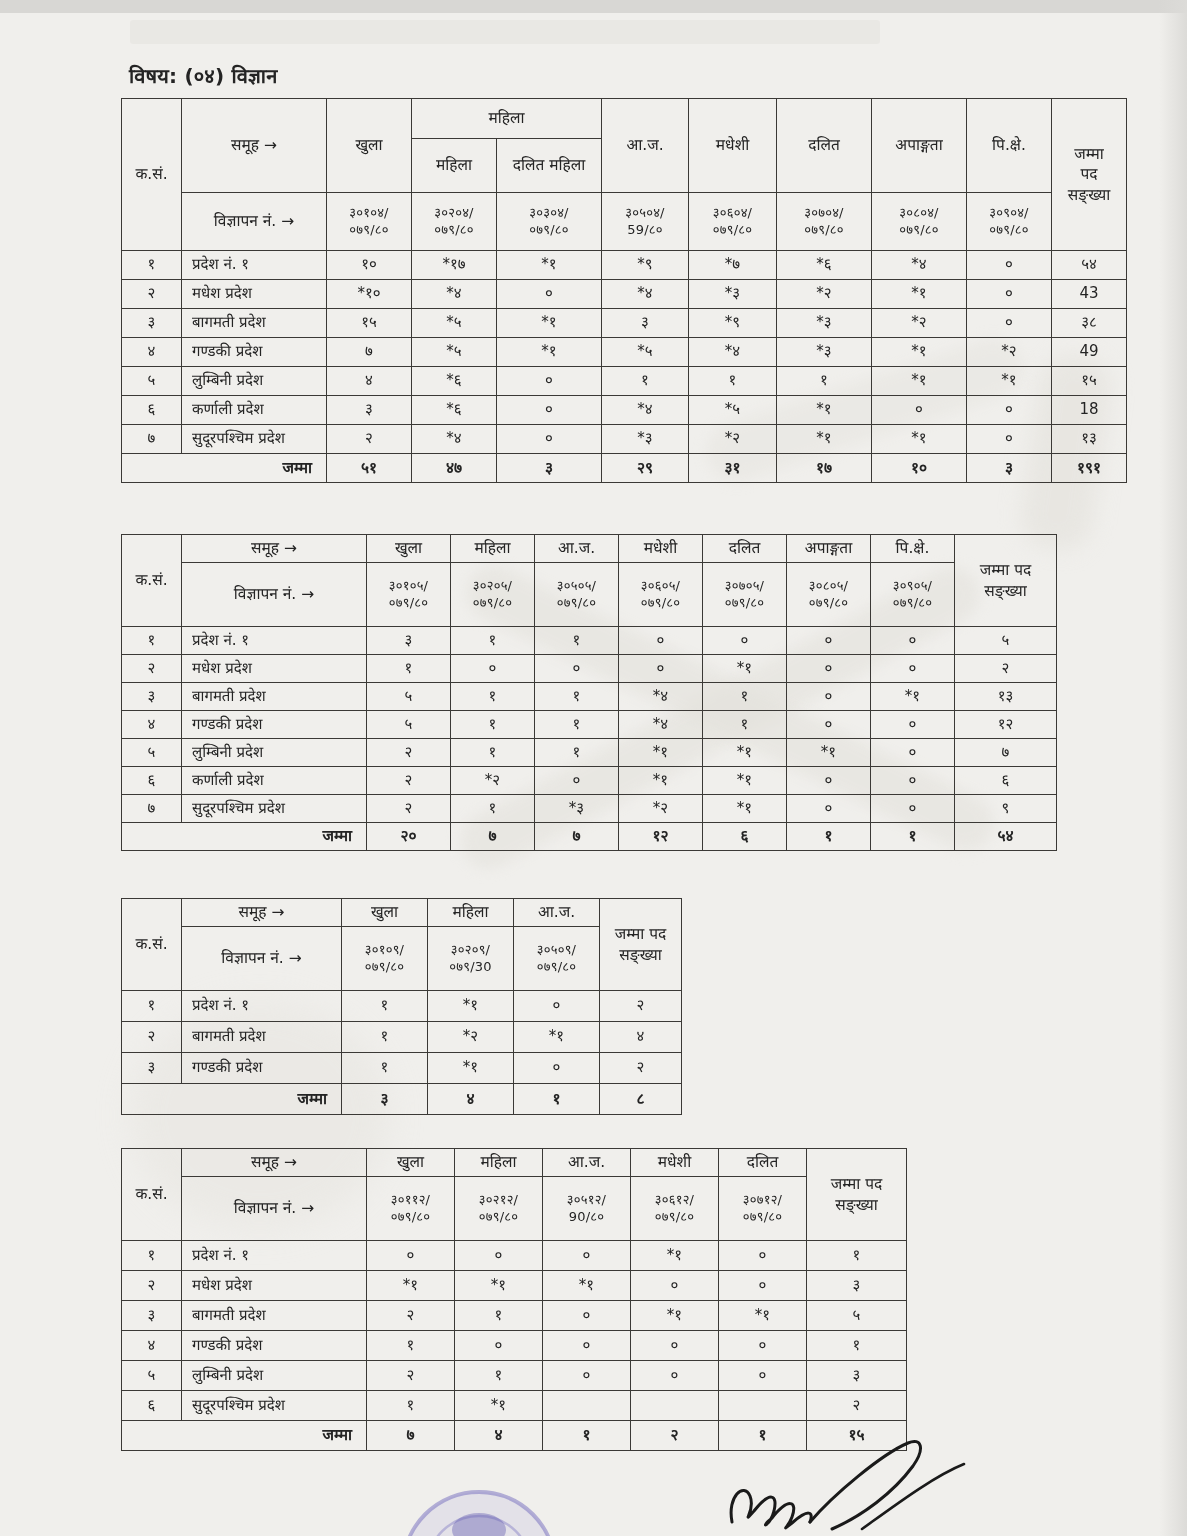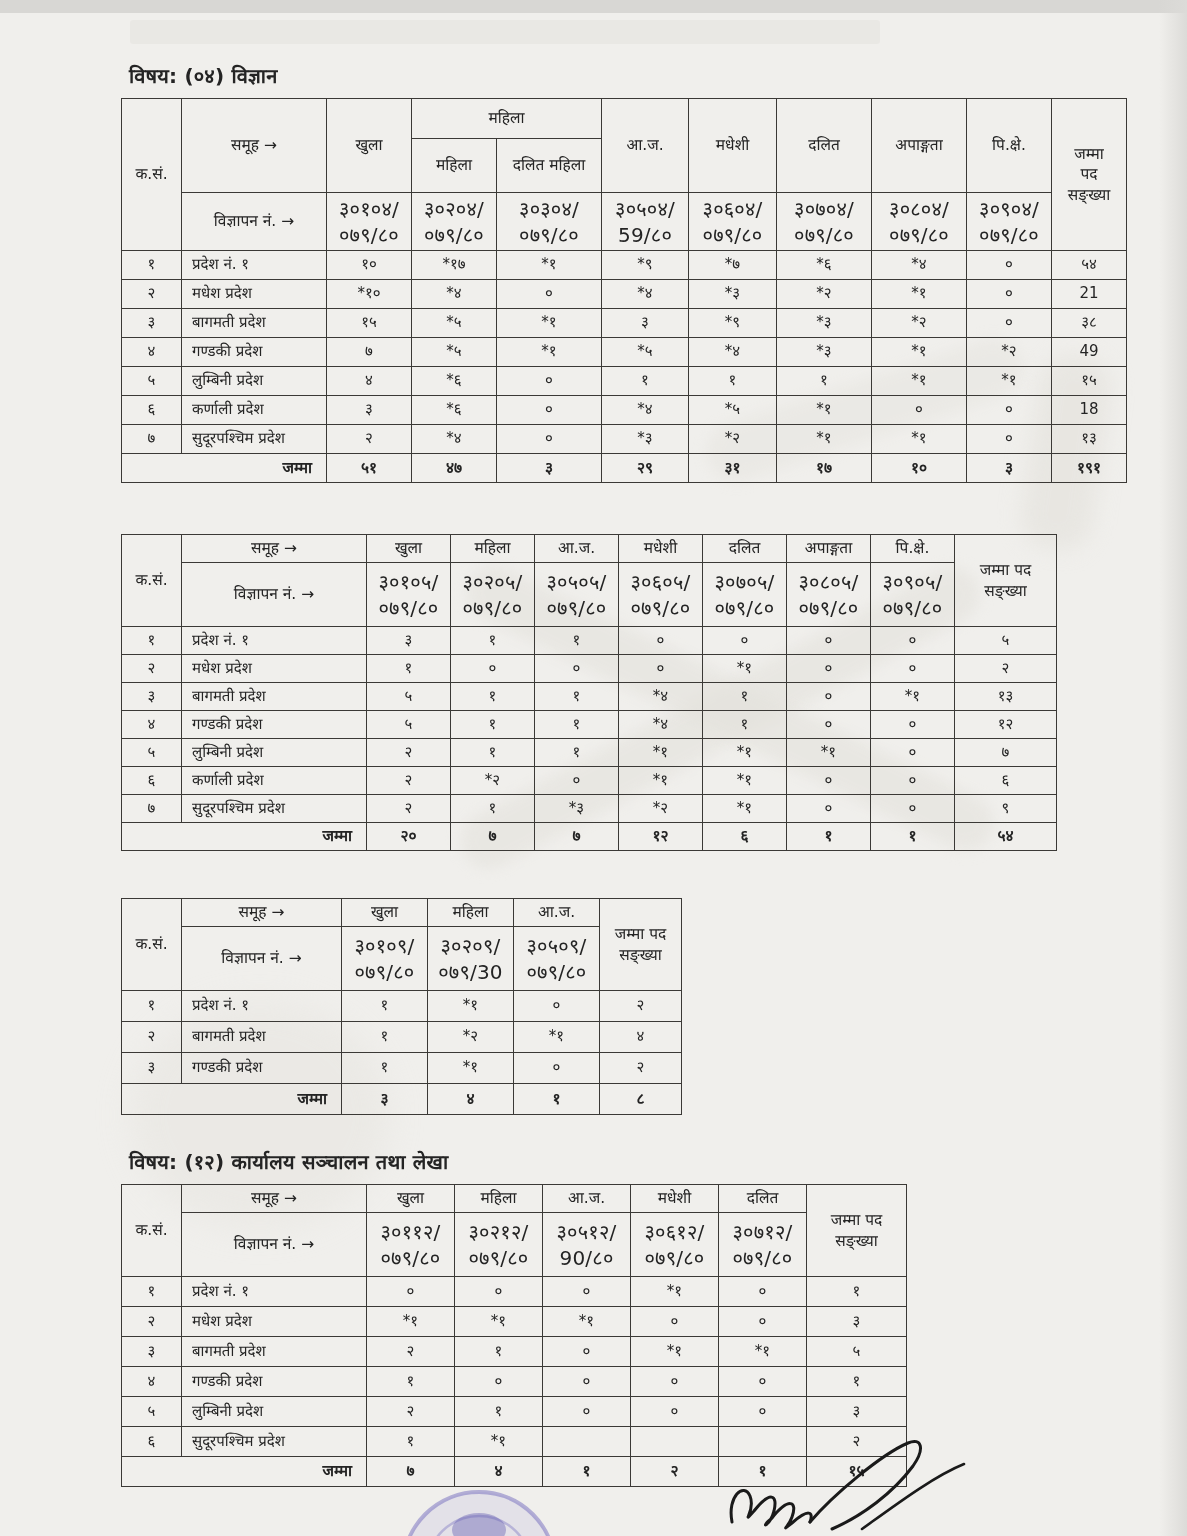--- a/index.html
+++ b/index.html
@@ -21,21 +21,21 @@
 
   .sec{position:absolute;left:121px;}
   .s1{top:62px;}.s2{top:534px;}.s3{top:898px;}.s4{top:1148px;}
   .title{margin:0 0 9px 8px;font-size:20px;font-weight:bold;letter-spacing:.2px;}
 
   table{border-collapse:collapse;table-layout:fixed;}
   th,td{border:1.6px solid #3b3936;text-align:center;vertical-align:middle;
         font-weight:normal;padding:2px 4px;font-size:15px;line-height:1.3;
         overflow:hidden;}
   th{font-size:15.5px;}
-  .ad{white-space:pre-line;font-size:20px;letter-spacing:.2px;}
+  .ad{white-space:pre-line;font-size:13px;letter-spacing:.2px;}
   .pre{white-space:pre-line;}
   .name-cell{text-align:left;padding-left:10px;}
   .t2 .name-cell,.t3 .name-cell,.t4 .name-cell{white-space:nowrap;}
   .total-row td{font-weight:bold;font-size:15.5px;}
   .total-label{text-align:right;padding-right:14px;}
 
   .t1{width:1005px;}
   .t1 thead tr:nth-child(1){height:40px;}
   .t1 thead tr:nth-child(2){height:54px;}
   .t1 thead tr:nth-child(3){height:58px;}
@@ -139,21 +139,21 @@
             <td>२</td>
             <td class="name-cell">मधेश प्रदेश</td>
             <td>*१०</td>
             <td>*४</td>
             <td>०</td>
             <td>*४</td>
             <td>*३</td>
             <td>*२</td>
             <td>*१</td>
             <td>०</td>
-            <td>21</td>
+            <td>43</td>
           </tr>
           <tr>
             <td>३</td>
             <td class="name-cell">बागमती प्रदेश</td>
             <td>१५</td>
             <td>*५</td>
             <td>*१</td>
             <td>३</td>
             <td>*९</td>
             <td>*३</td>
@@ -435,21 +435,20 @@
             <td>३</td>
             <td>४</td>
             <td>१</td>
             <td>८</td>
           </tr>
         </tbody>
     </table>
   </section>
 
   <section class="sec s4">
-    <h2 class="title">विषय: (१२) कार्यालय सञ्चालन तथा लेखा</h2>
     <table class="t4">
       <colgroup>
         <col style="width:60px">
           <col style="width:185px">
           <col style="width:88px">
         <col style="width:88px">
           <col style="width:88px">
           <col style="width:88px">
         <col style="width:88px">
           <col style="width:100px">

